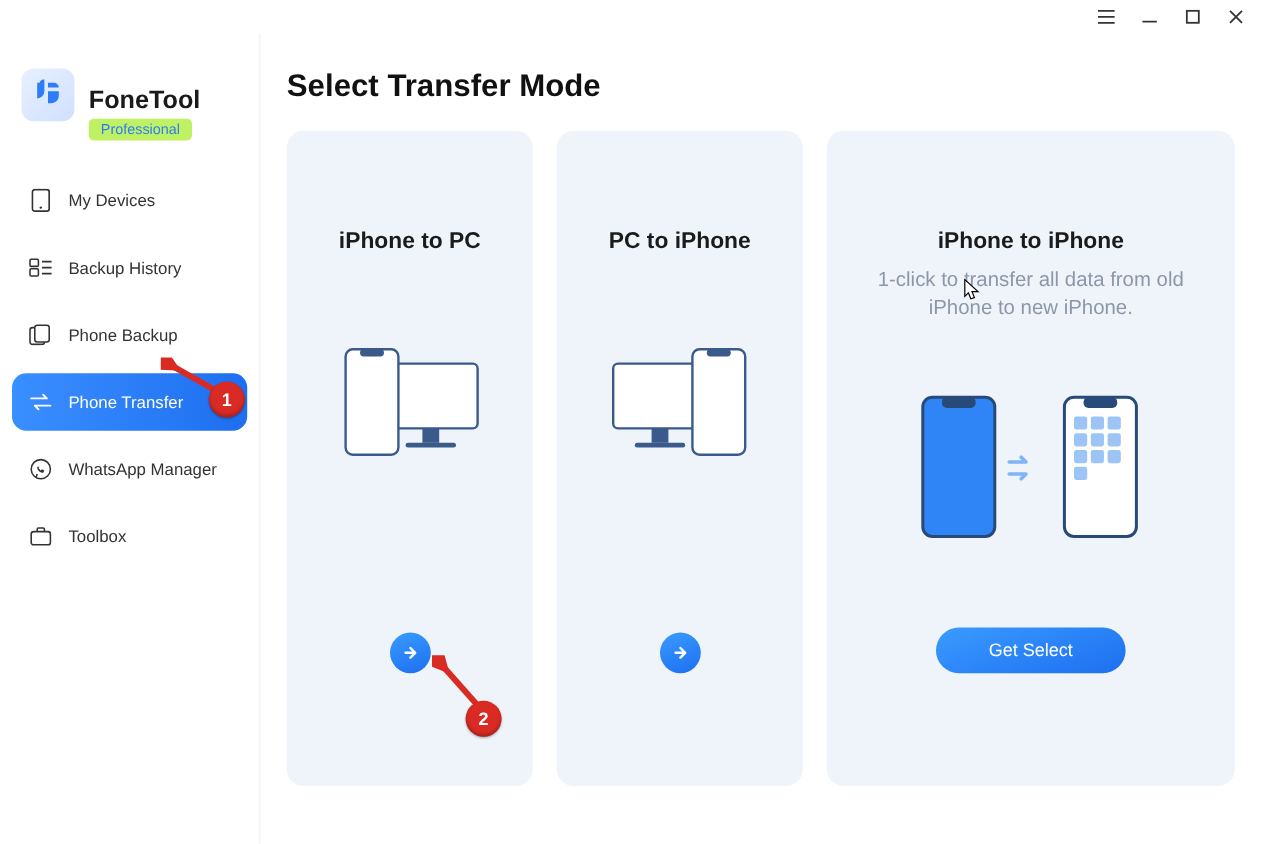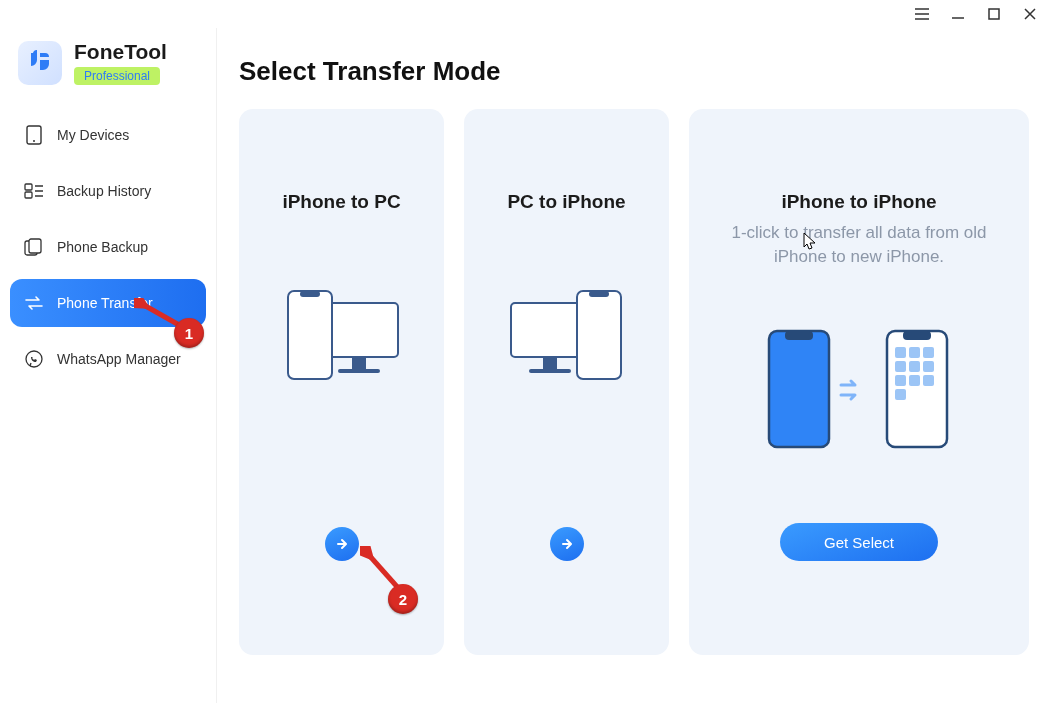--- a/index.html
+++ b/index.html
@@ -49,20 +49,21 @@
       background: linear-gradient(135deg, #e8f0ff, #d0e0ff);
       border-radius: 10px;
       display: flex;
       align-items: center;
       justify-content: center;
     }
     .brand-text {
       display: flex;
       flex-direction: column;
       gap: 3px;
+      margin-top: 32px;
     }
     .brand-name {
       font-size: 21px;
       font-weight: 700;
       color: #1a1a1a;
     }
     .brand-badge {
       background: #bef264;
       color: #2e7cf6;
       font-size: 12px;
@@ -280,20 +281,29 @@
       <li class="nav-item">
         <span class="nav-icon">
           <svg width="20" height="20" viewBox="0 0 20 20">
               <circle cx="10" cy="10" r="8" fill="none" stroke="#333" stroke-width="1.3"></circle>
               <path d="M6 17l1-3" stroke="#333" stroke-width="1.3"></path>
               <path d="M7 8c0 3 2 5 5 5l1-2-2-1-1 1-2-2 1-1z" fill="#333"></path>
             </svg>
         </span>
         <span>WhatsApp Manager</span>
       </li>
+      <li class="nav-item">
+        <span class="nav-icon">
+          <svg width="20" height="18" viewBox="0 0 20 18">
+              <rect x="2" y="5" width="16" height="11" rx="2" fill="none" stroke="#333" stroke-width="1.3"></rect>
+              <path d="M7 5V3a1 1 0 011-1h4a1 1 0 011 1v2" fill="none" stroke="#333" stroke-width="1.3"></path>
+            </svg>
+        </span>
+        <span>Toolbox</span>
+      </li>
     </ul>
   </aside>
 
   <main class="main">
     <h1 class="page-title">Select Transfer Mode</h1>
 
     <div class="cards">
 
       <div class="card small">
         <div class="card-title">iPhone to PC</div>

